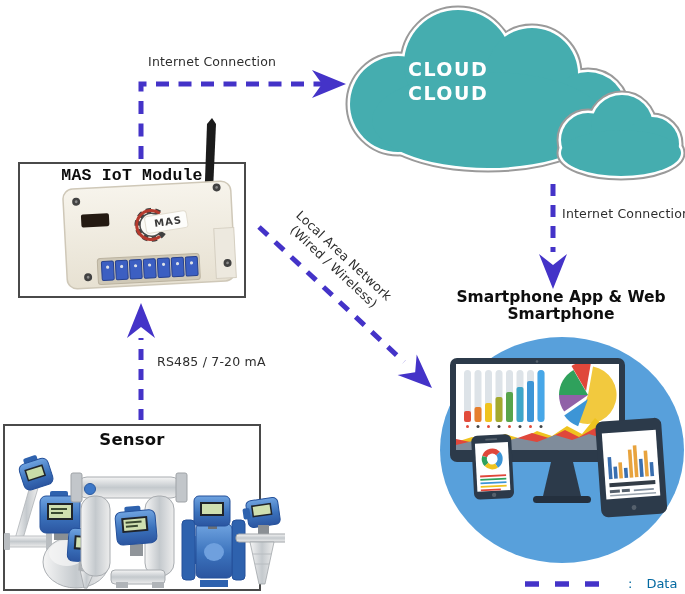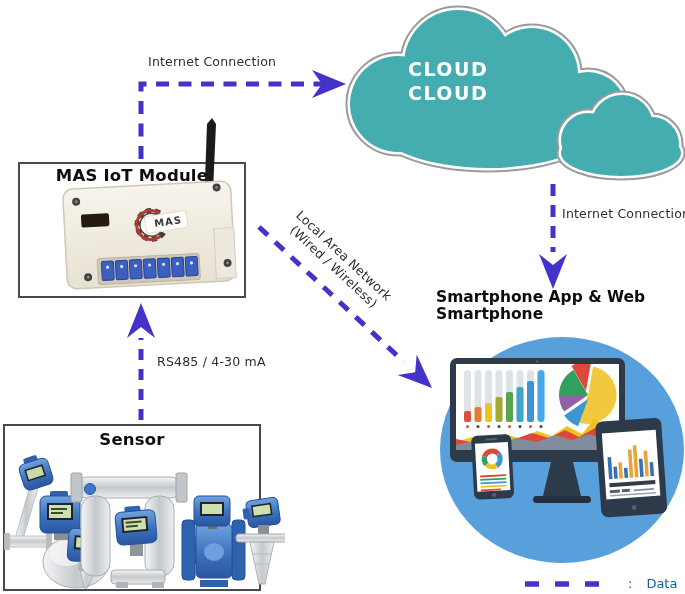--- a/index.html
+++ b/index.html
@@ -10,21 +10,21 @@
   .abs{position:absolute;}
   .layer{position:absolute;left:0;top:0;}
   .lbl{font-size:12.5px;color:#2e2e2e;letter-spacing:0.2px;line-height:15px;white-space:nowrap;}
   .node-box{position:absolute;background:#fff;border:2px solid #4a4a4a;box-sizing:border-box;}
   .node-title{font-weight:bold;font-size:16.5px;color:#0d0d0d;text-align:center;letter-spacing:0.2px;}
   .cloud-text{
     position:absolute;left:408px;top:57px;color:#ffffff;font-weight:bold;
     font-size:19px;line-height:24px;letter-spacing:1.5px;
   }
   .monitor-title{
-    position:absolute;left:436px;top:289px;width:250px;text-align:left;
+    position:absolute;left:436px;top:289px;width:250px;text-align:center;
     font-weight:bold;font-size:15.5px;line-height:17px;color:#0d0d0d;
   }
   .lan-label{
     position:absolute;left:248px;top:246px;width:182px;text-align:center;
     transform:rotate(43deg);transform-origin:50% 50%;
   }
   .legend{position:absolute;left:628px;top:576px;font-size:13px;color:#0369a1;}
   .legend .sep{margin-right:14px;}
   .mas-logo-label{
     position:absolute;left:147px;top:216px;width:42px;text-align:center;
@@ -85,21 +85,21 @@
 
     <path d="M525,584 L608,584" stroke="#4433C8" stroke-width="5.5" stroke-dasharray="14 16" fill="none"></path>
   </svg>
 
   <div class="cloud-text">
     <div>CLOUD</div>
     <div>CLOUD</div>
   </div>
 
   <div class="node-box" style="left:18px;top:162px;width:228px;height:136px;">
-    <div class="node-title" style="margin-top:2px;">MAS IoT Module</div>
+    <div class="node-title" style="margin-top:2px;font-family:Liberation Mono, monospace;">MAS IoT Module</div>
   </div>
 
   <svg class="abs" style="left:20px;top:110px;" width="226" height="190" viewBox="0 0 226 190">
     <defs>
       <linearGradient id="bodyG" x1="0" y1="0" x2="0" y2="1">
         <stop offset="0" stop-color="#F7F4EC"></stop>
           <stop offset="1" stop-color="#E7E1D2"></stop>
       </linearGradient>
     </defs>
 
@@ -369,21 +369,21 @@
       </g>
       <circle cx="33" cy="88" r="2.4" fill="#55606C"></circle>
     </g>
   </svg>
 
   <div class="abs lbl" style="left:148px;top:54px;">Internet Connection</div>
 
   <div class="abs lbl" style="left:562px;top:206px;">Internet Connection</div>
 
   <div class="abs lbl" style="left:157px;top:354px;">
-    <div>RS485 / 4-30 mA</div>
+    <div>RS485 / 7-20 mA</div>
   </div>
 
   <div class="lan-label lbl">
     <div>Local Area Network</div>
     <div>(Wired / Wireless)</div>
   </div>
 
   <div class="monitor-title">
     <div>Smartphone App &amp; Web</div>
     <div>Smartphone</div>

